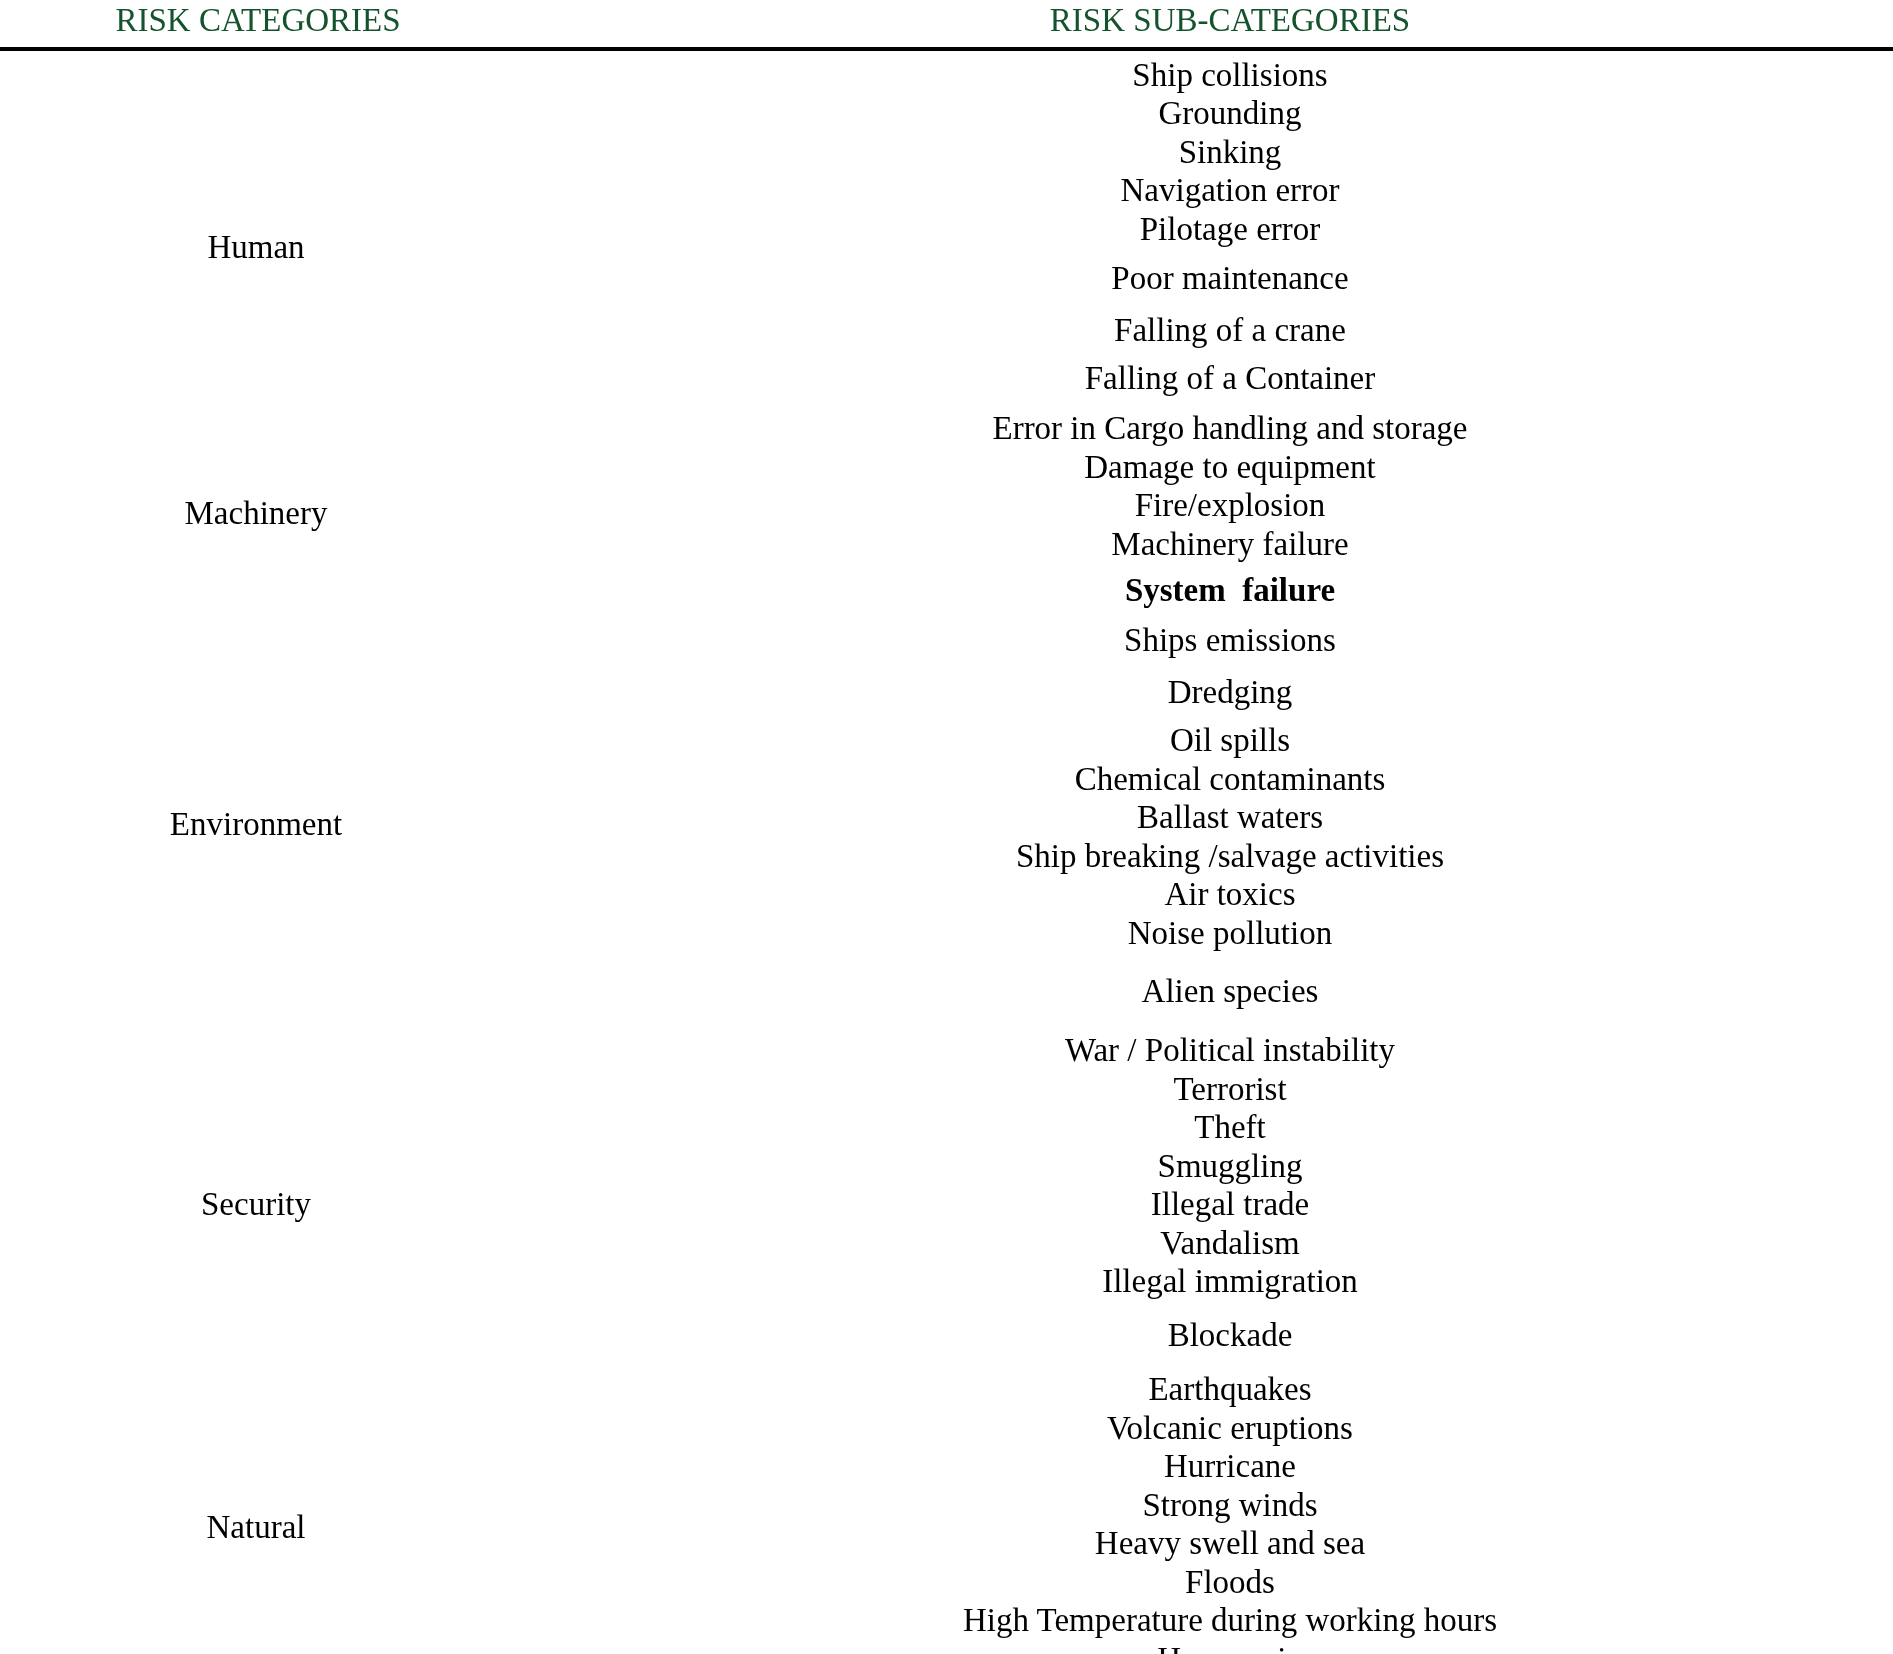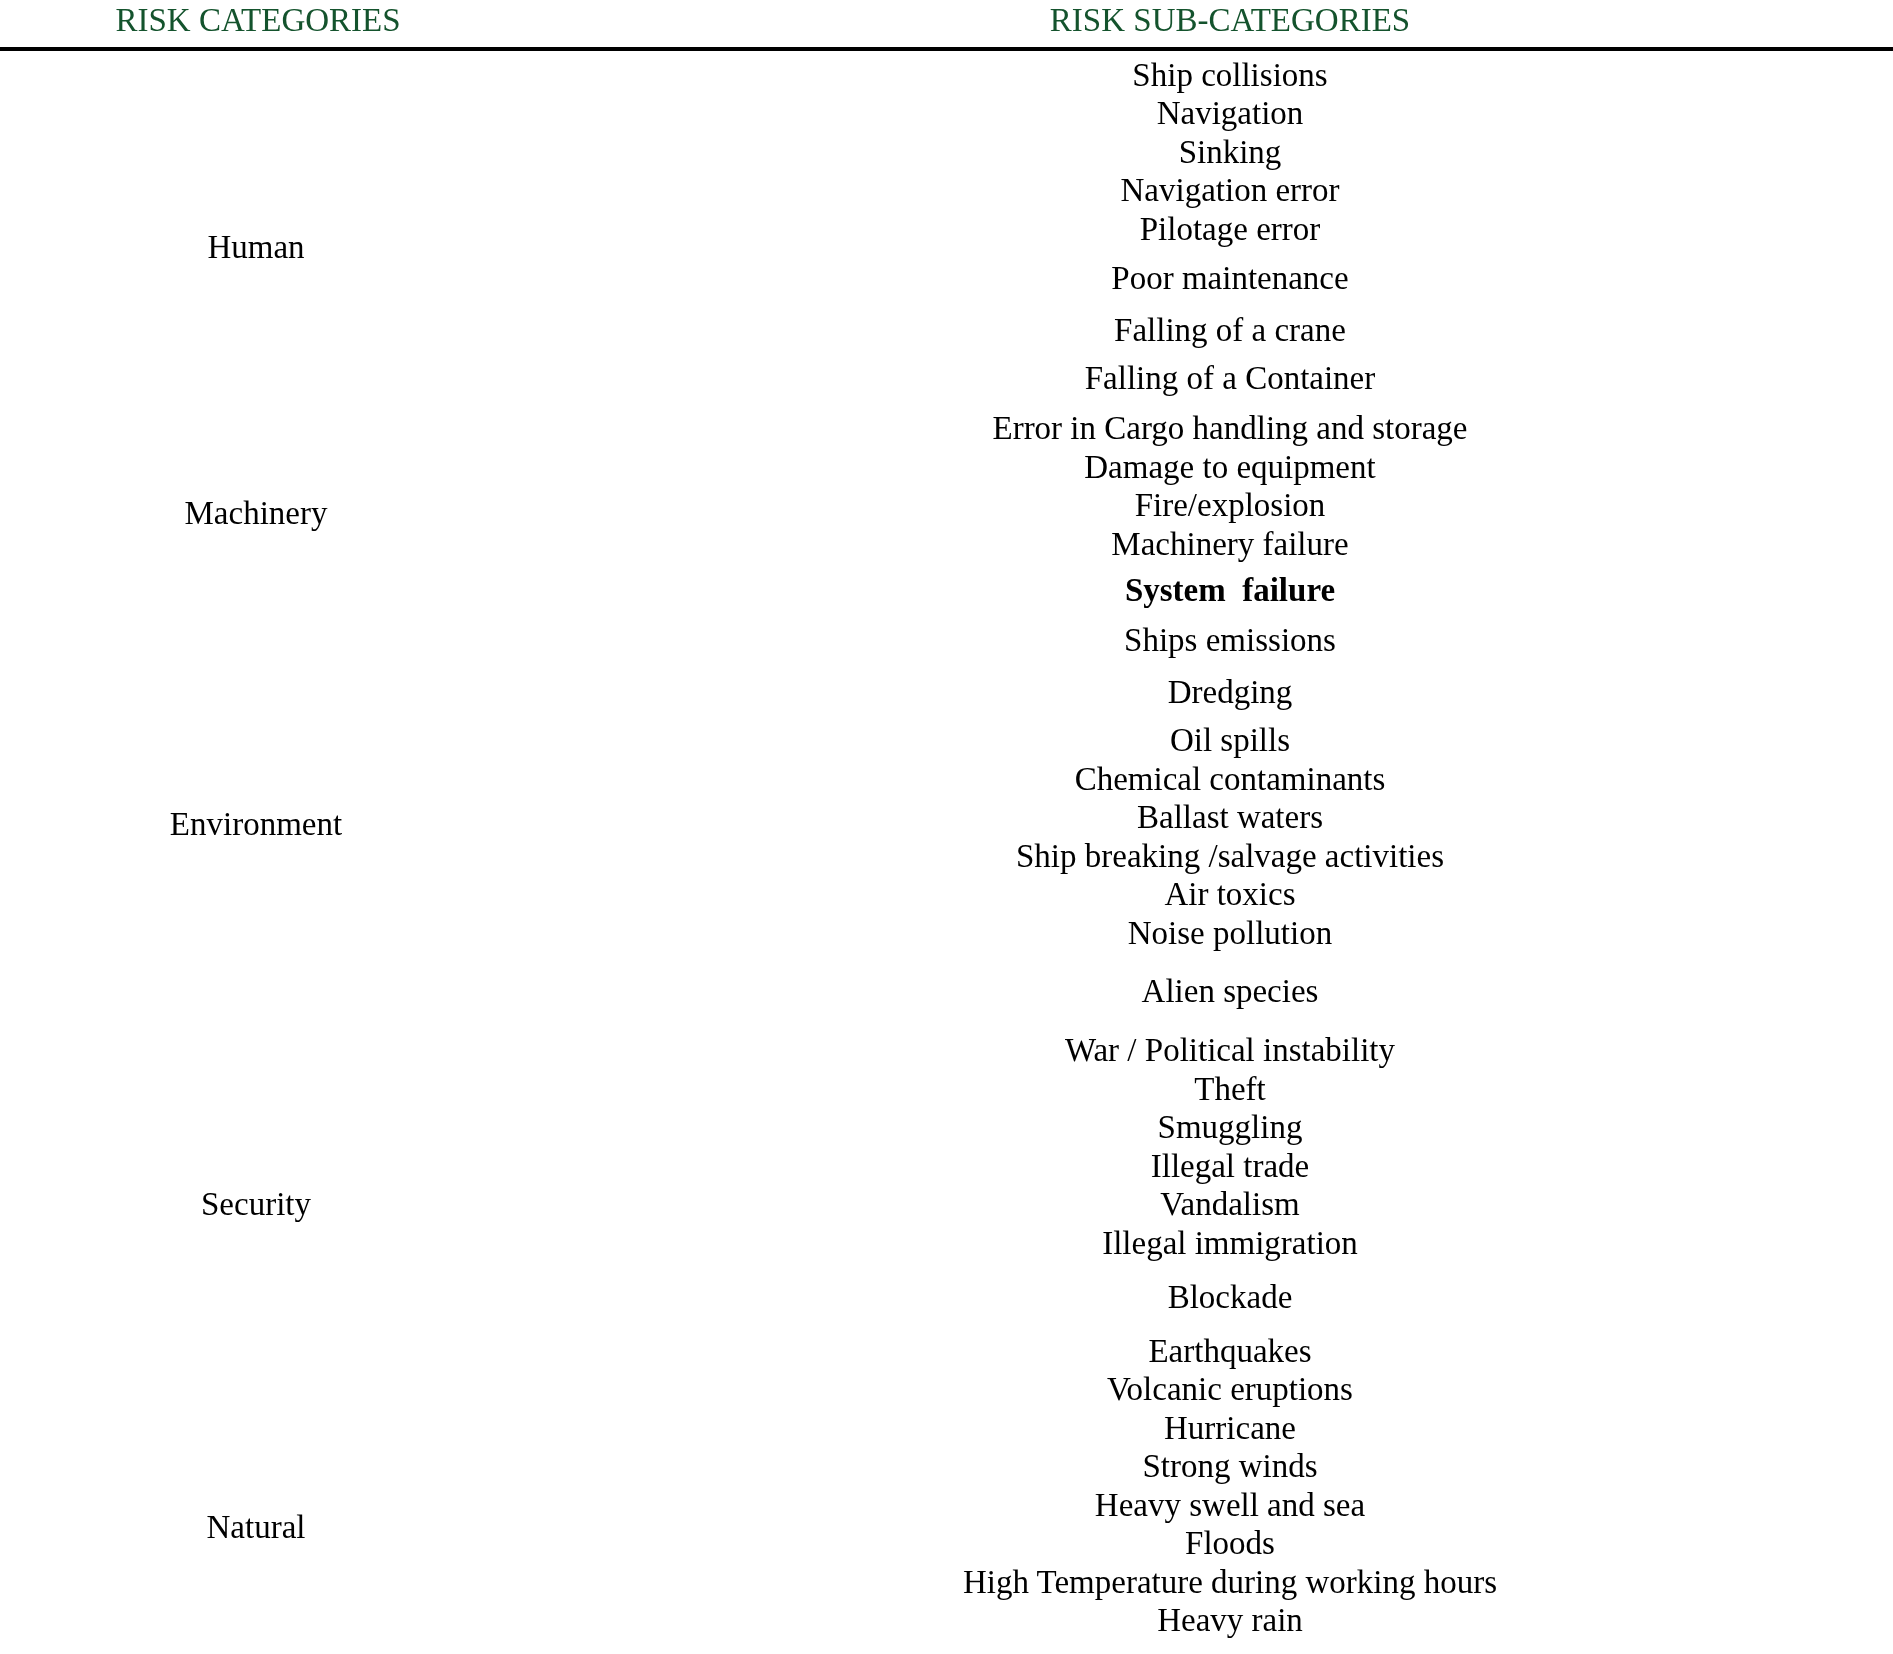--- a/index.html
+++ b/index.html
@@ -70,21 +70,21 @@
     <div class="category-label" style="top: 227.75px;">Human</div>
     <div class="category-label" style="top: 494px;">Machinery</div>
     <div class="category-label" style="top: 804.75px;">Environment</div>
     <div class="category-label" style="top: 1184.75px;">Security</div>
     <div class="category-label" style="top: 1507.75px;">Natural</div>
   </div>
 
 <div id="subcats-column">
     <div class="subcat-block" style="margin-top: 4.75px;">
       <div class="subcat-line">Ship collisions</div>
-      <div class="subcat-line">Navigation</div>
+      <div class="subcat-line">Grounding</div>
       <div class="subcat-line">Sinking</div>
       <div class="subcat-line">Navigation error</div>
       <div class="subcat-line">Pilotage error</div>
     </div>
     <div class="subcat-block" style="margin-top: 11px;">
       <div class="subcat-line">Poor maintenance</div>
     </div>
     <div class="subcat-block" style="margin-top: 13.5px;">
       <div class="subcat-line">Falling of a crane</div>
     </div>
@@ -112,20 +112,21 @@
       <div class="subcat-line">Ballast waters</div>
       <div class="subcat-line">Ship breaking /salvage activities</div>
       <div class="subcat-line">Air toxics</div>
       <div class="subcat-line">Noise pollution</div>
     </div>
     <div class="subcat-block" style="margin-top: 20px;">
       <div class="subcat-line">Alien species</div>
     </div>
     <div class="subcat-block" style="margin-top: 20.5px;">
       <div class="subcat-line">War / Political instability</div>
+      <div class="subcat-line">Terrorist</div>
       <div class="subcat-line">Theft</div>
       <div class="subcat-line">Smuggling</div>
       <div class="subcat-line">Illegal trade</div>
       <div class="subcat-line">Vandalism</div>
       <div class="subcat-line">Illegal immigration</div>
     </div>
     <div class="subcat-block" style="margin-top: 15.5px;">
       <div class="subcat-line">Blockade</div>
     </div>
     <div class="subcat-block" style="margin-top: 15.5px;">

